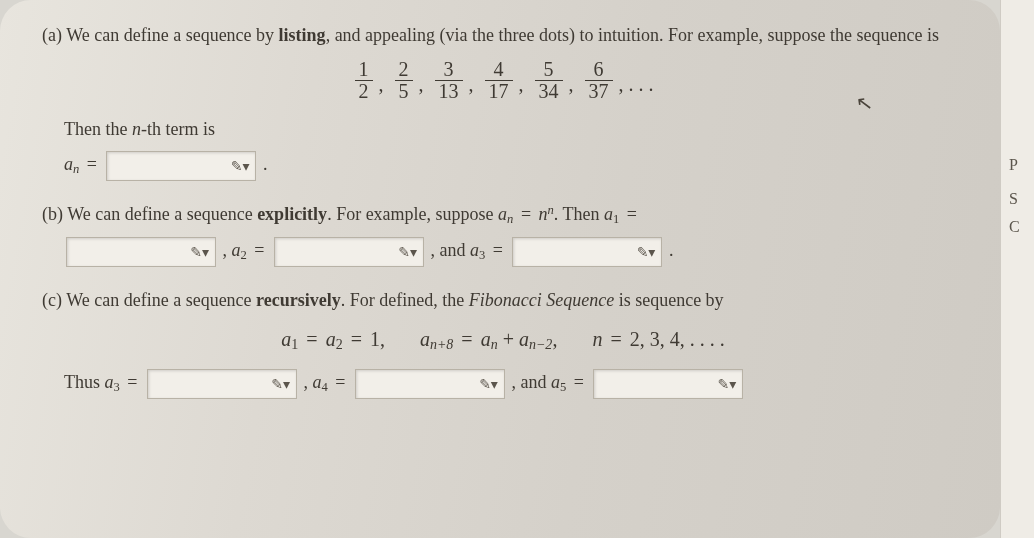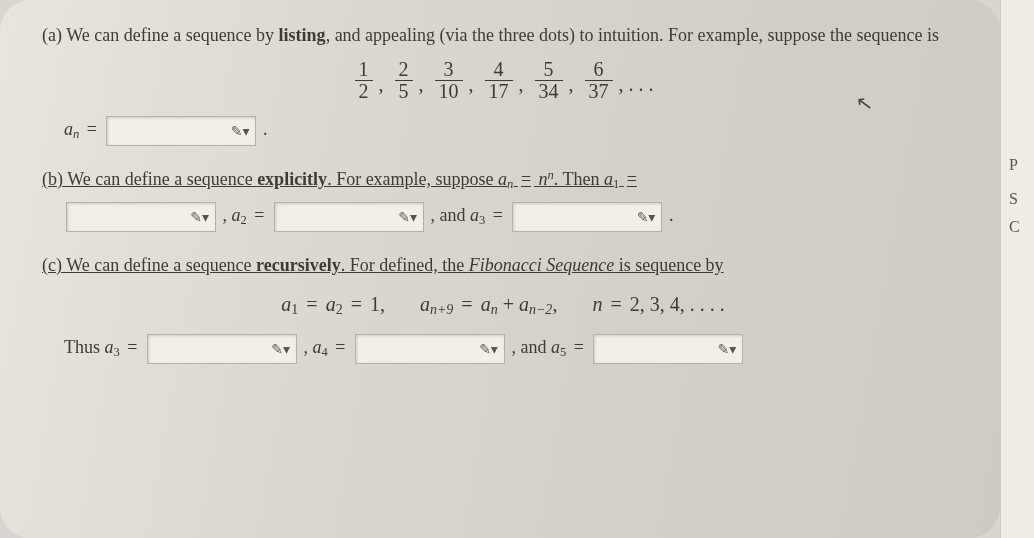--- a/index.html
+++ b/index.html
@@ -78,41 +78,44 @@
     box-shadow: inset 1px 1px 3px rgba(0,0,0,0.15);
   }
   .input-box .tick {
     position: absolute;
     right: 6px; top: 4px;
     font-size: 14px;
     color: #5b554c;
   }
   .row { margin: 6px 10px; }
   .indent { margin-left: 22px; }
-  .block { margin-top: 20px; text-decoration: underline; }
+  .block { margin-top: 20px; }
   .math { font-style: italic; }
 </style>
 </head>
 <body>
 
 <div class="page">
 
   <p class="para">
     <span>(a)</span><span> We can define a sequence by </span><span class="bold">listing</span><span>, and appealing (via the three dots) to intuition. For example, suppose the sequence is</span>
   </p>
 
   <div class="center-math">
     <span class="frac"><span class="num">1</span><span class="den">2</span></span><span class="sep">,</span>
     <span class="frac"><span class="num">2</span><span class="den">5</span></span><span class="sep">,</span>
-    <span class="frac"><span class="num">3</span><span class="den">10</span></span><span class="sep">,</span>
+    <span class="frac"><span class="num">3</span><span class="den">13</span></span><span class="sep">,</span>
     <span class="frac"><span class="num">4</span><span class="den">17</span></span><span class="sep">,</span>
     <span class="frac"><span class="num">5</span><span class="den">34</span></span><span class="sep">,</span>
     <span class="frac"><span class="num">6</span><span class="den">37</span></span><span class="sep">, . . .</span>
   </div>
 
+  <p class="para indent">
+    <span>Then the </span><span class="math">n</span><span>-th term is</span>
+  </p>
 
   <div class="row indent">
     <span class="math">a</span><span class="sub math">n</span>
     <span class="eq">=</span>
     <span class="input-box"><span class="tick">✎▾</span></span>
     <span>.</span>
   </div>
 
   <p class="para block">
     <span>(b)</span><span> We can define a sequence </span><span class="bold">explicitly</span><span>. For example, suppose </span><span class="math">a</span><span class="sub math">n</span>
@@ -137,21 +140,21 @@
     <span>(c)</span><span> We can define a sequence </span><span class="bold">recursively</span><span>. For defined, the </span><span class="ital">Fibonacci Sequence</span><span> is sequence by</span>
   </p>
 
   <div class="center-math">
     <span class="math">a</span><span class="sub">1</span>
     <span class="eq">=</span>
     <span class="math">a</span><span class="sub">2</span>
     <span class="eq">=</span>
     <span>1,</span>
     &nbsp;&nbsp;&nbsp;&nbsp;&nbsp;
-    <span class="math">a</span><span class="sub math">n+9</span>
+    <span class="math">a</span><span class="sub math">n+8</span>
     <span class="eq">=</span>
     <span class="math">a</span><span class="sub math">n</span>
     <span>+</span>
     <span class="math">a</span><span class="sub math">n−2</span><span>,</span>
     &nbsp;&nbsp;&nbsp;&nbsp;&nbsp;
     <span class="math">n</span>
     <span class="eq">=</span>
     <span>2, 3, 4, . . . .</span>
   </div>
 

